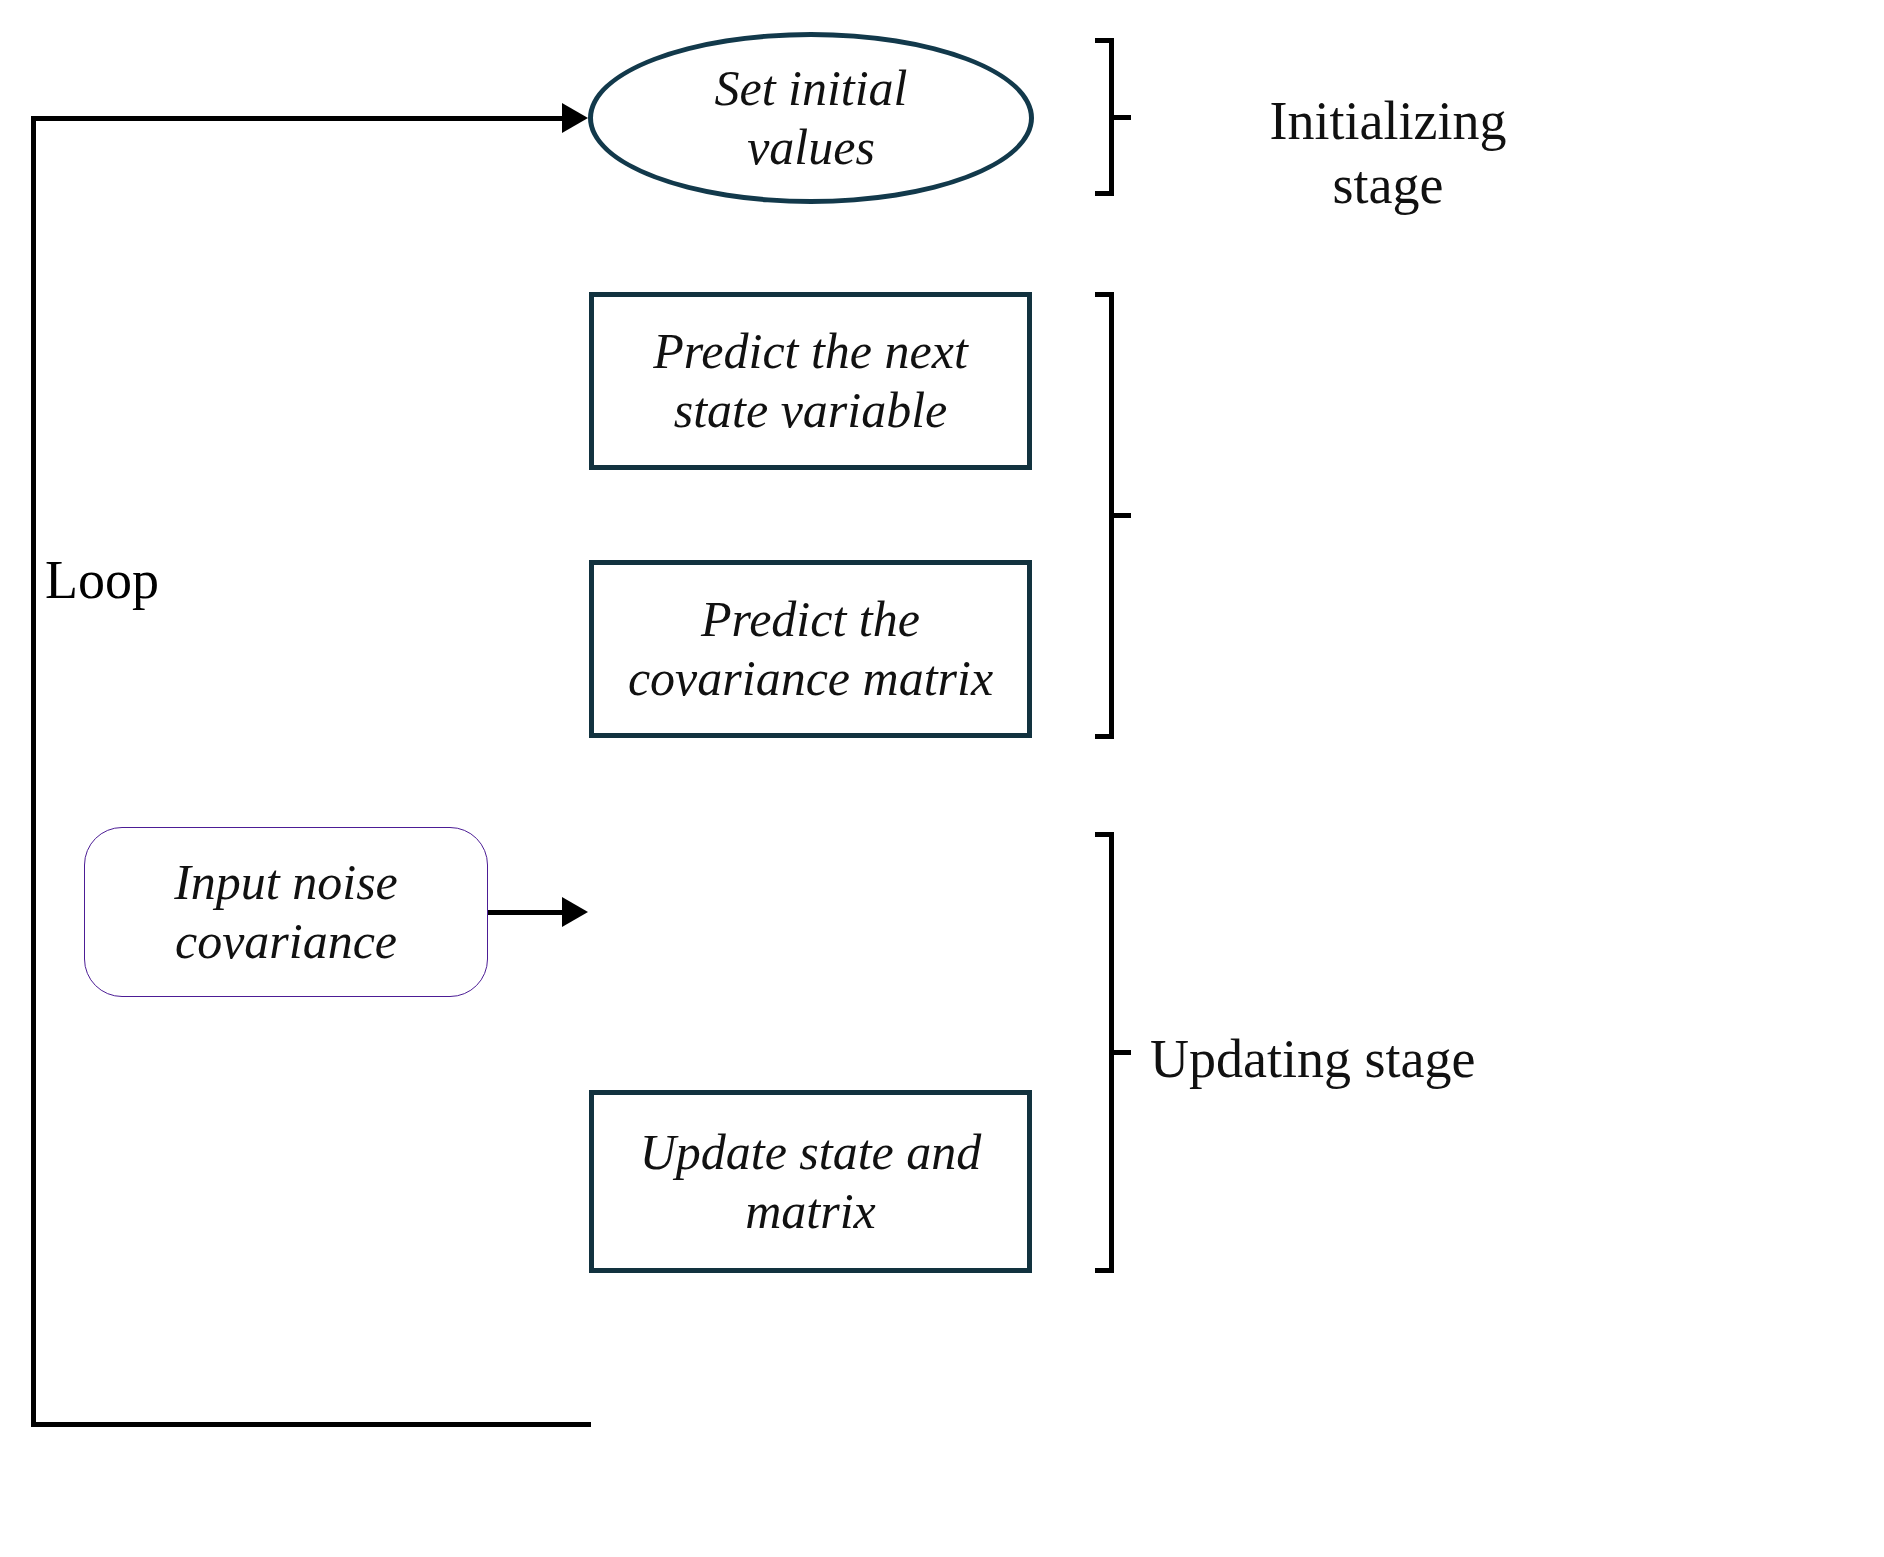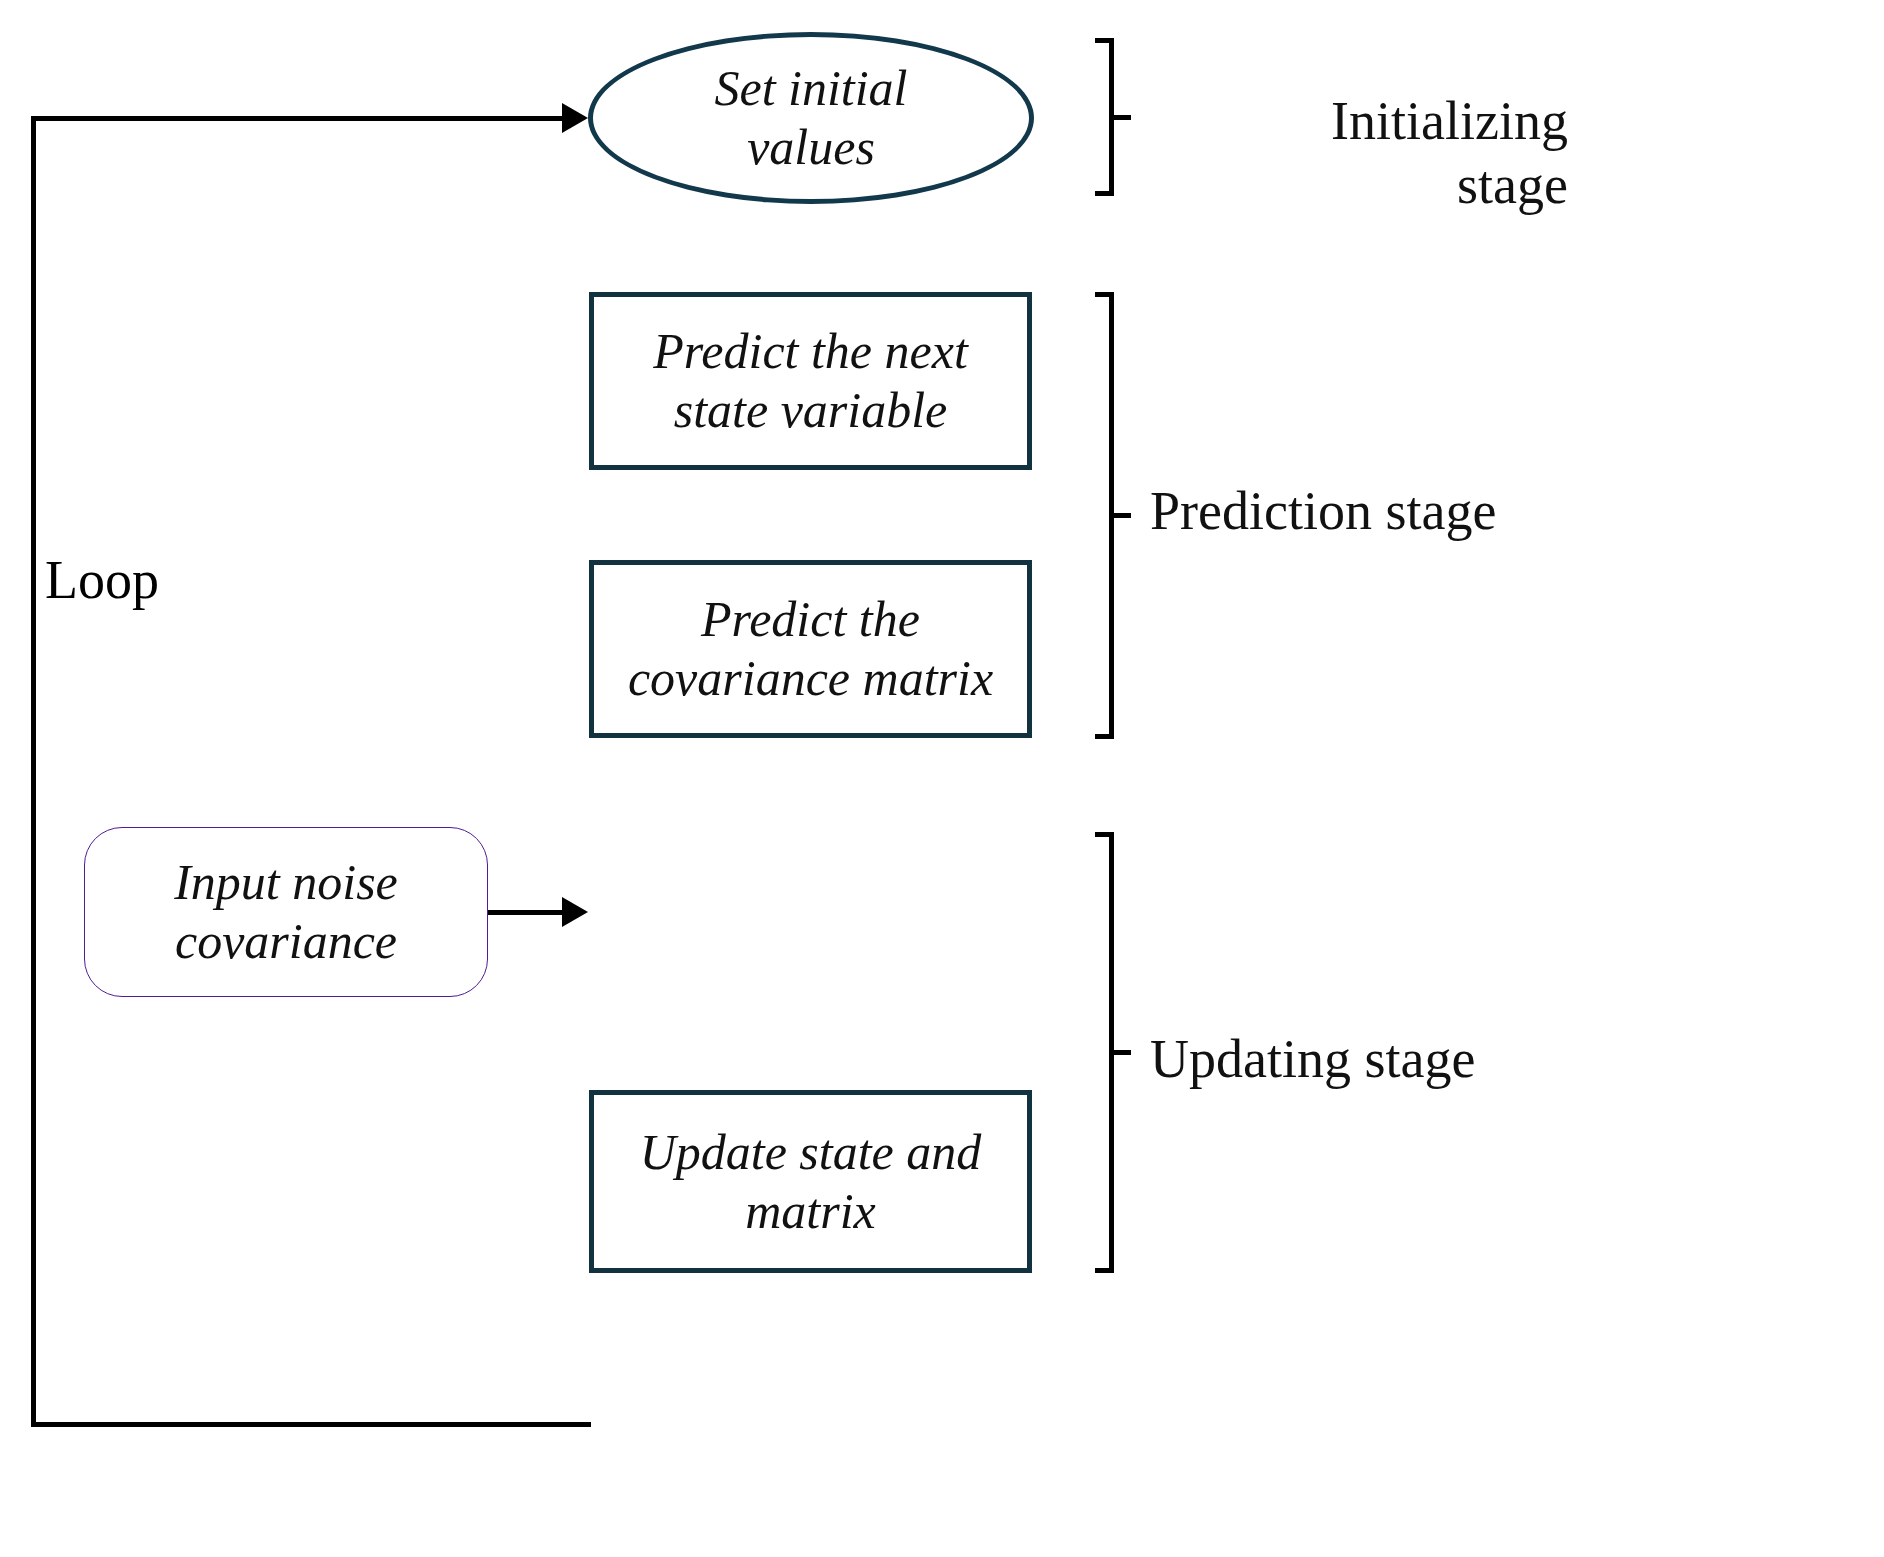--- a/index.html
+++ b/index.html
@@ -160,30 +160,29 @@
     <span class="node-label">Update state and
 matrix</span>
   </div>
 
   <div class="brace" style="left:1095px; top:38px; width:36px; height:158px;">
     <div class="tip tip-top"></div>
     <div class="spine"></div>
     <div class="tip tip-bottom"></div>
     <div class="nub"></div>
   </div>
-  <div class="stage-label" style="left:1208px; top:90px; width:360px; text-align:right;">Initializing
+  <div class="stage-label" style="left:1208px; top:90px; width:360px; text-align:center;">Initializing
 stage</div>
 
   <div class="brace" style="left:1095px; top:292px; width:36px; height:447px;">
     <div class="tip tip-top"></div>
     <div class="spine"></div>
     <div class="tip tip-bottom"></div>
     <div class="nub"></div>
   </div>
-  <div class="stage-label" style="left:1150px; top:480px; width:700px;">Prediction stage</div>
 
   <div class="brace" style="left:1095px; top:832px; width:36px; height:441px;">
     <div class="tip tip-top"></div>
     <div class="spine"></div>
     <div class="tip tip-bottom"></div>
     <div class="nub"></div>
   </div>
   <div class="stage-label" style="left:1150px; top:1028px; width:700px;">Updating stage</div>
 
 </div>

